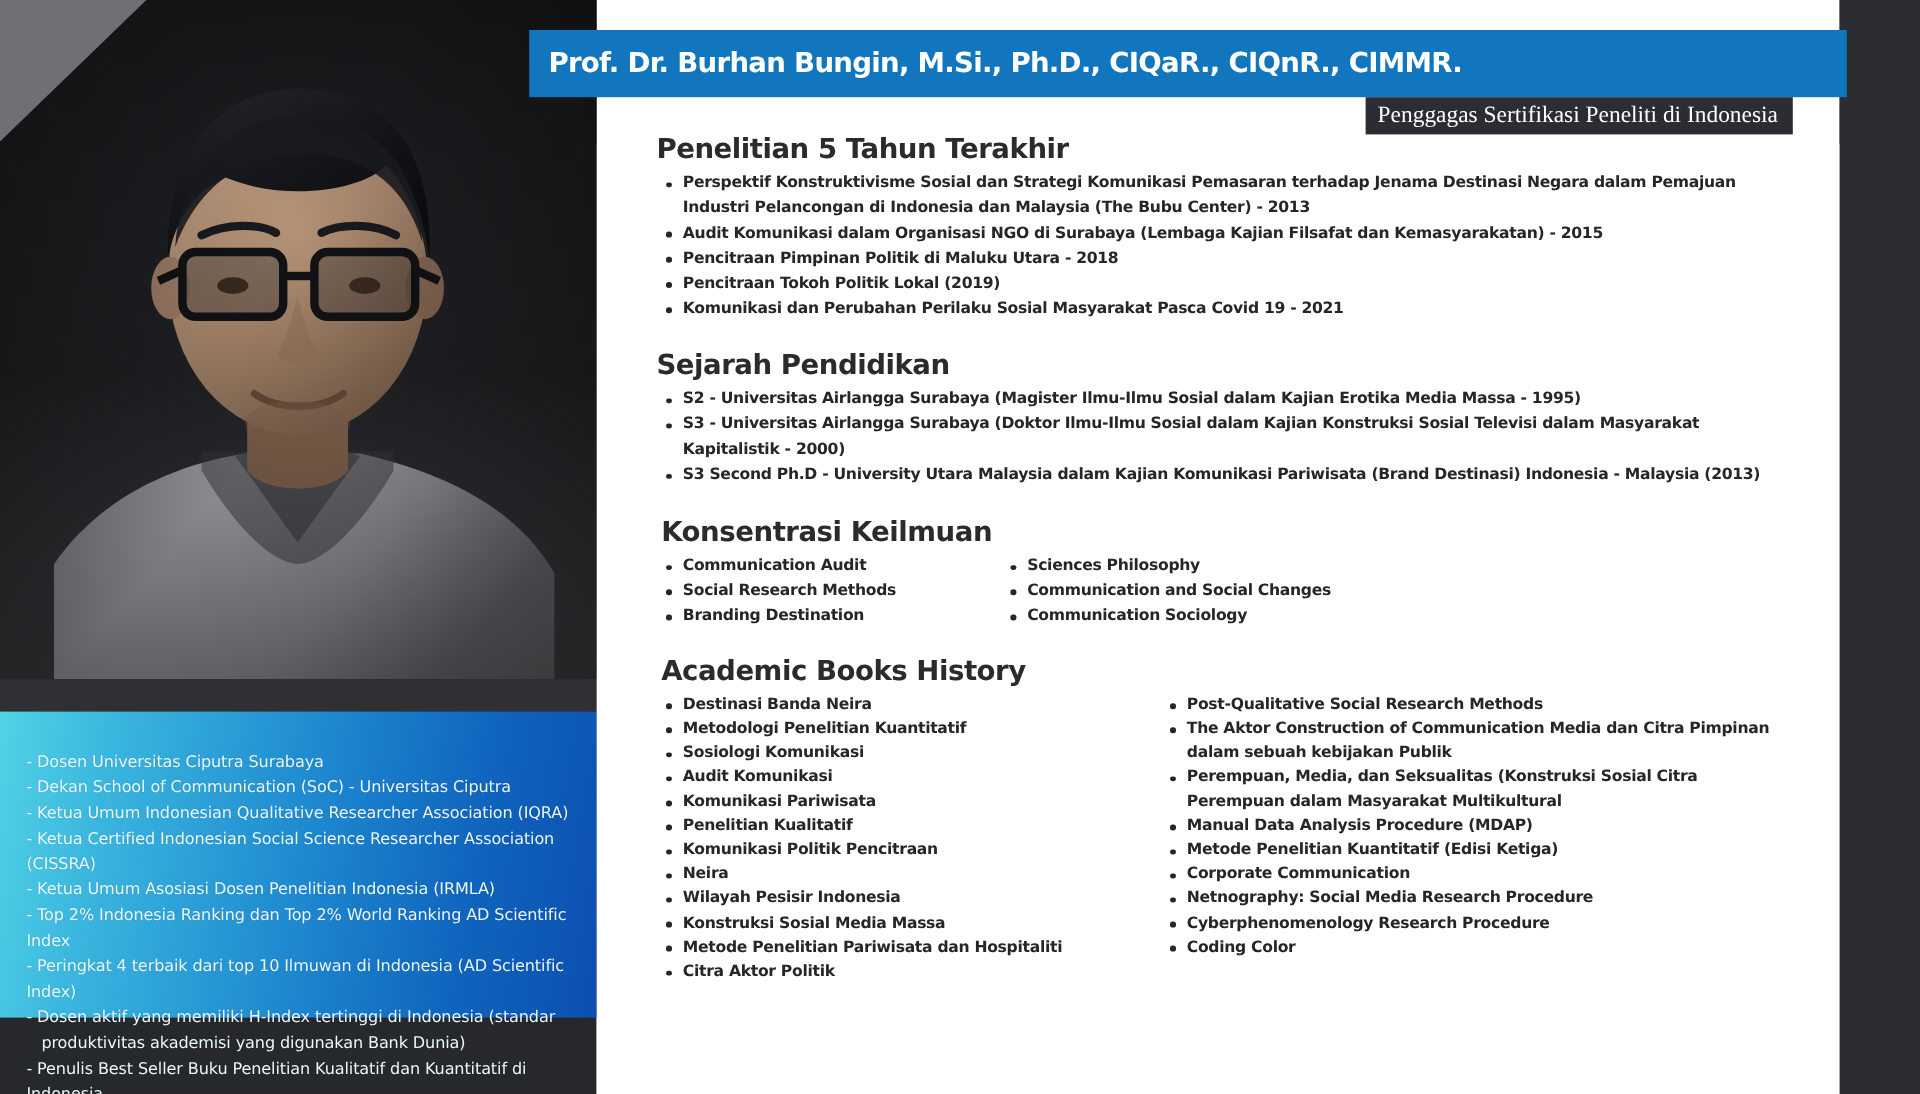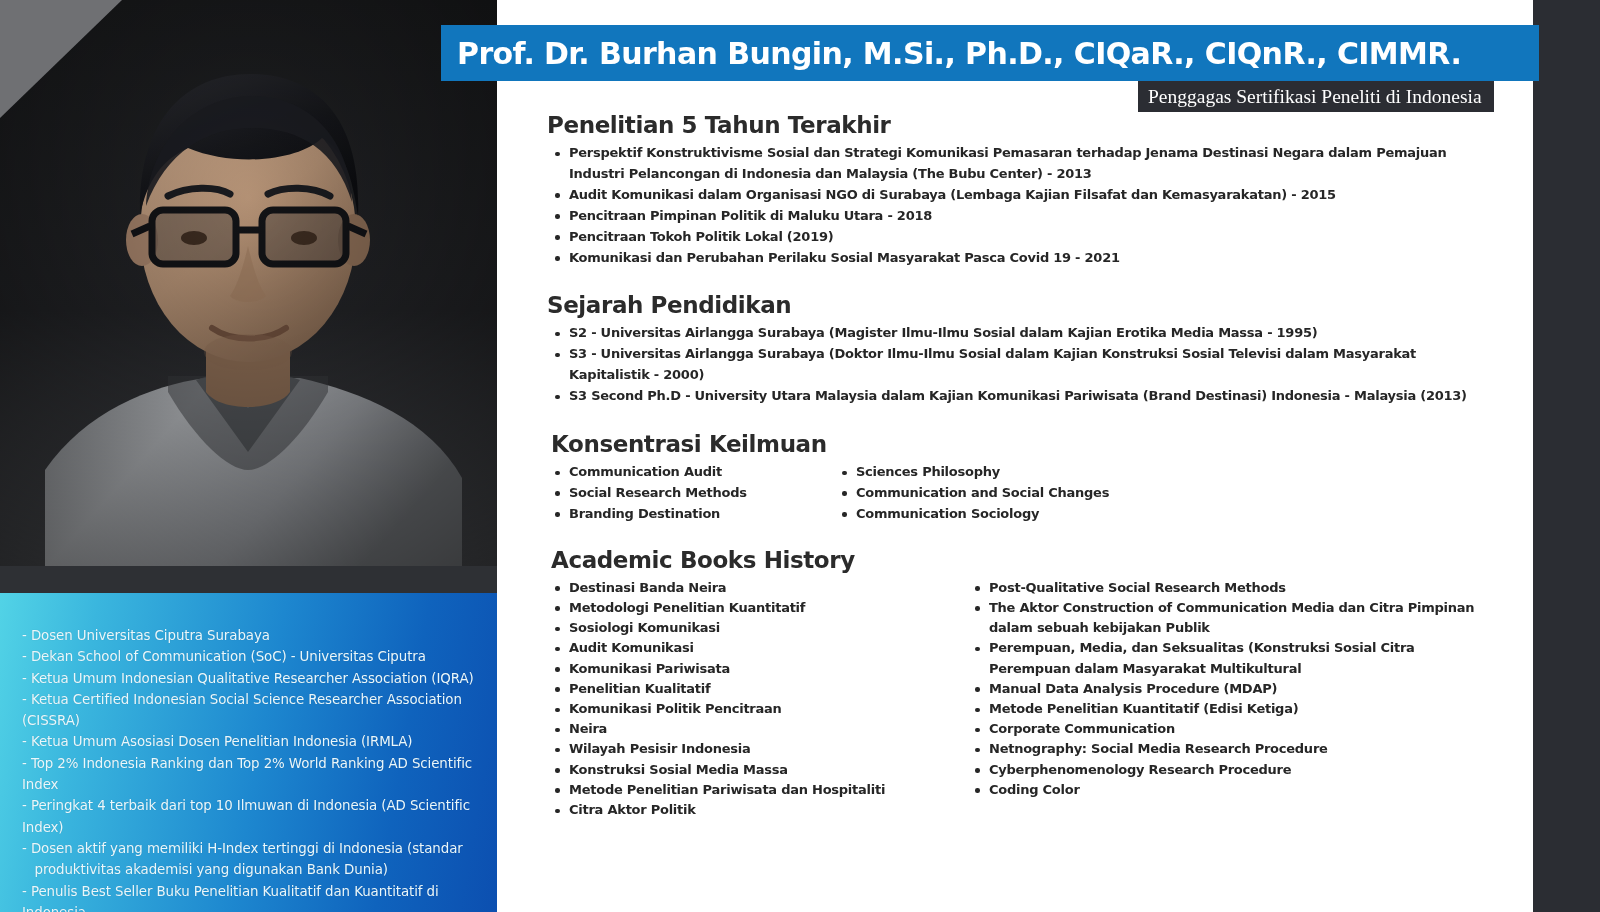--- a/index.html
+++ b/index.html
@@ -84,21 +84,21 @@
     width: 497px;
     height: 27px;
     background: #2e3034;
   }
 
   
   .cred-panel {
     position: absolute;
     left: 0; top: 593px;
     width: 497px;
-    height: 319px;
+    height: 255px;
     background: linear-gradient(100deg, #52d3e6 0%, #3ab6de 18%, #1d87cf 52%, #0f63bd 78%, #0c4fb0 100%);
     box-sizing: border-box;
     padding: 32px 18px 10px 22px;
   }
   .cred-list {
     margin: 0;
     padding: 0;
     list-style: none;
   }
   .cred-list li {
@@ -121,21 +121,21 @@
     display: flex;
     align-items: center;
     padding-left: 16px;
     box-sizing: border-box;
   }
   .title-bar h1 {
     margin: 0;
     color: #ffffff;
     font-family: "DejaVu Sans", sans-serif;
     font-weight: bold;
-    font-size: 30px;
+    font-size: 23px;
     letter-spacing: -0.6px;
     white-space: nowrap;
   }
 
   .subtitle-bar {
     position: absolute;
     left: 1138px; top: 81px;
     height: 31px;
     background: #2b2d33;
     display: flex;

